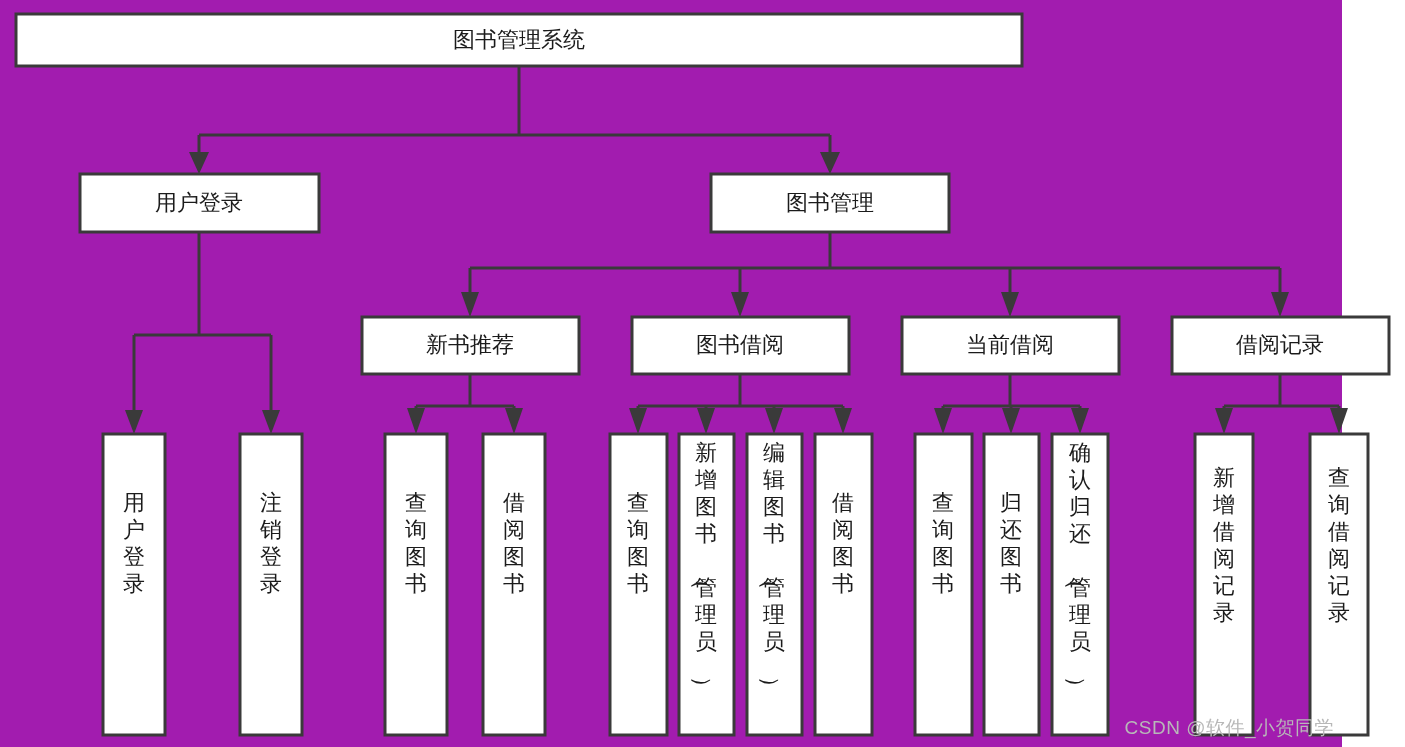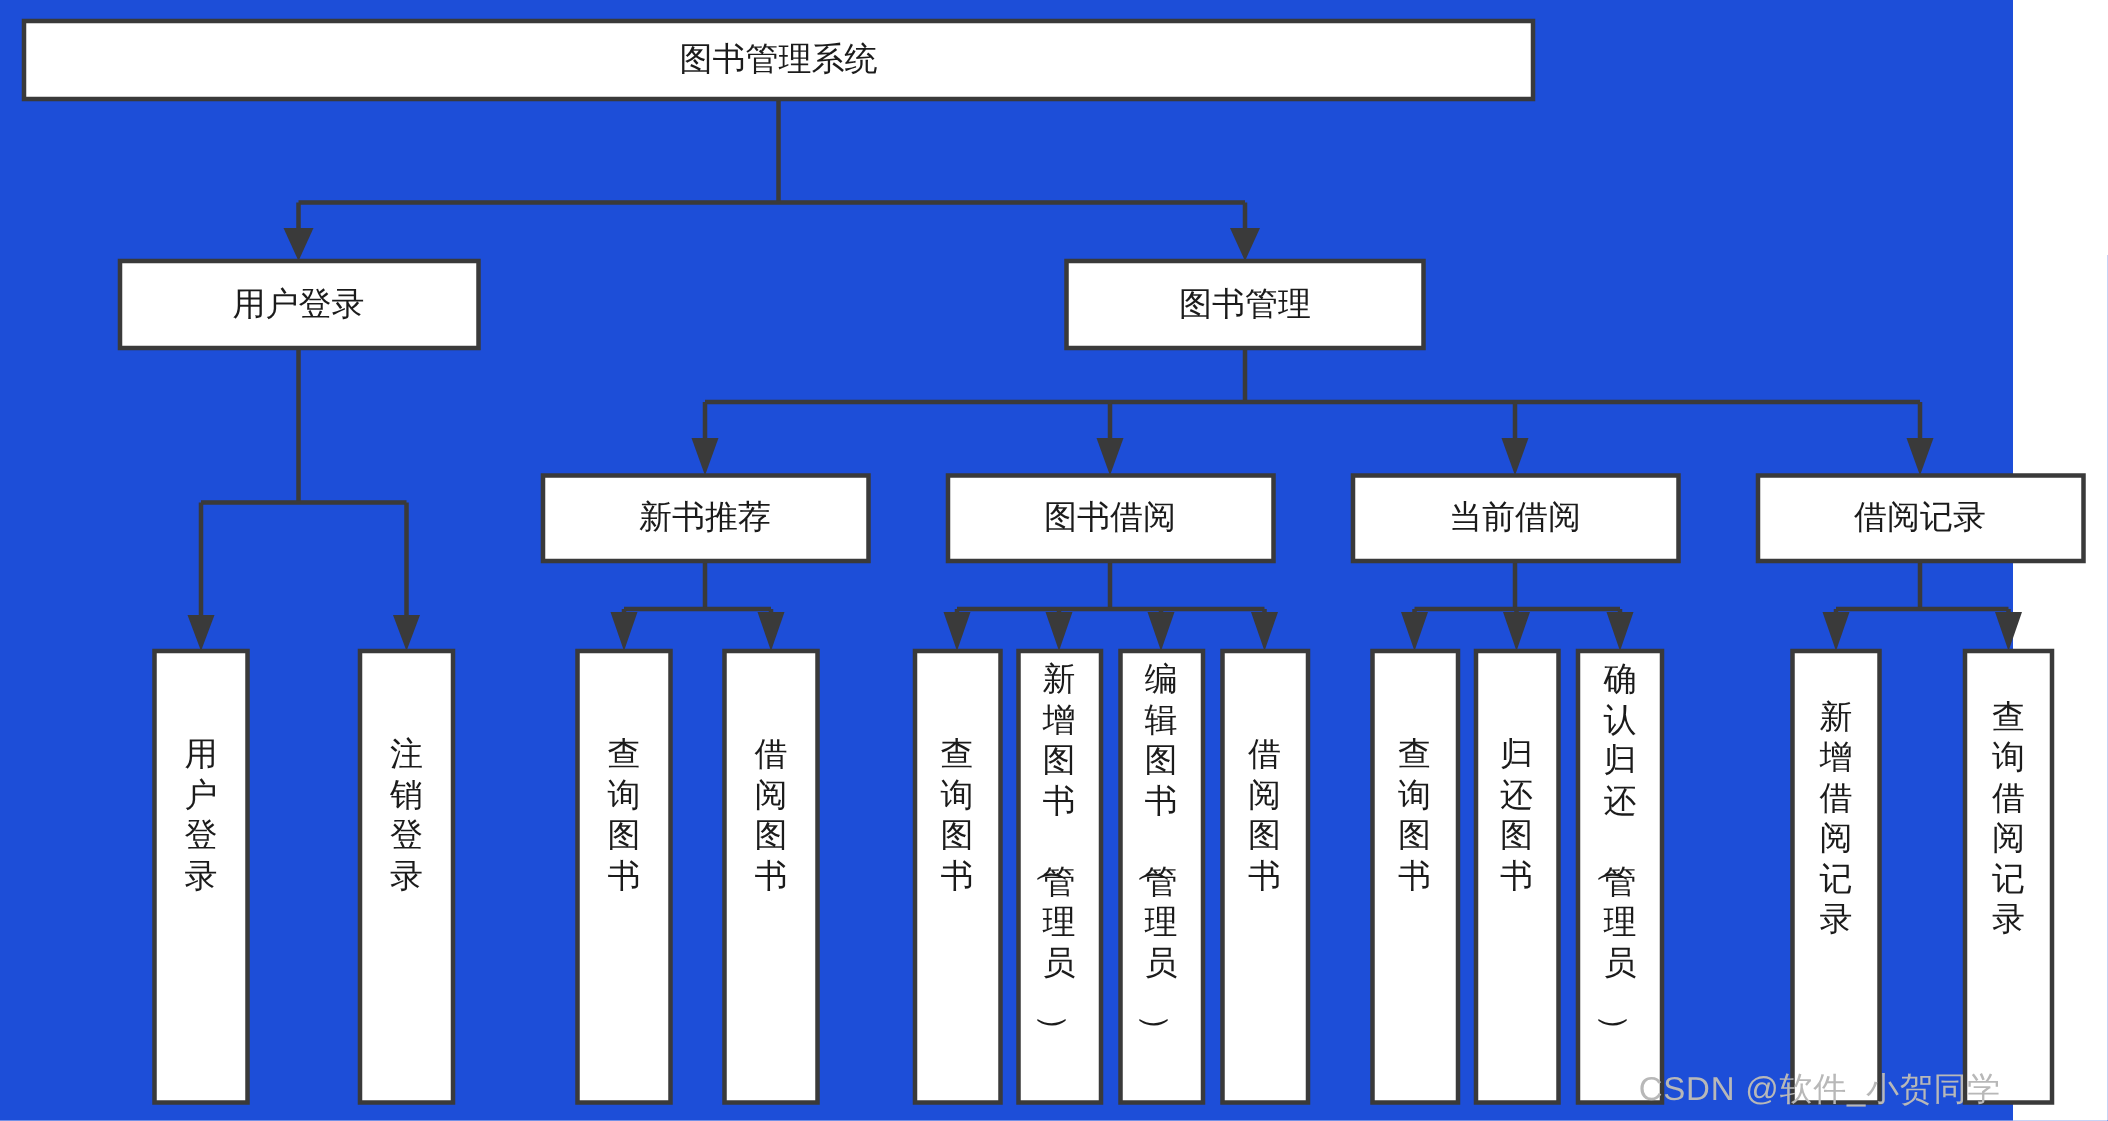--- a/index.html
+++ b/index.html
@@ -10,21 +10,21 @@
   body {
     width: 1405px;
     height: 747px;
     font-family: "Liberation Sans", "DejaVu Sans", sans-serif;
     overflow: hidden;
   }
   #diagram-root {
     position: relative;
     width: 1342px;
     height: 747px;
-    background: #1d4ed8;
+    background: #a21caf;
   }
   svg.diagram-canvas {
     position: absolute;
     top: 0;
     left: 0;
     width: 1405px;
     height: 747px;
     display: block;
   }
   .node-rect {
@@ -53,21 +53,21 @@
     font-family: "Liberation Sans", "DejaVu Sans", sans-serif;
     font-size: 22px;
     fill: #1b1b1b;
     text-anchor: middle;
   }
   .watermark {
     position: absolute;
     right: 8px;
     bottom: 6px;
     font-family: "Liberation Sans", "DejaVu Sans", sans-serif;
-    font-size: 22px;
+    font-size: 19px;
     color: #b8b8b8;
     white-space: nowrap;
     letter-spacing: 0.5px;
     pointer-events: none;
   }
 </style>
 </head>
 <body>
 
 <div id="diagram-root">

